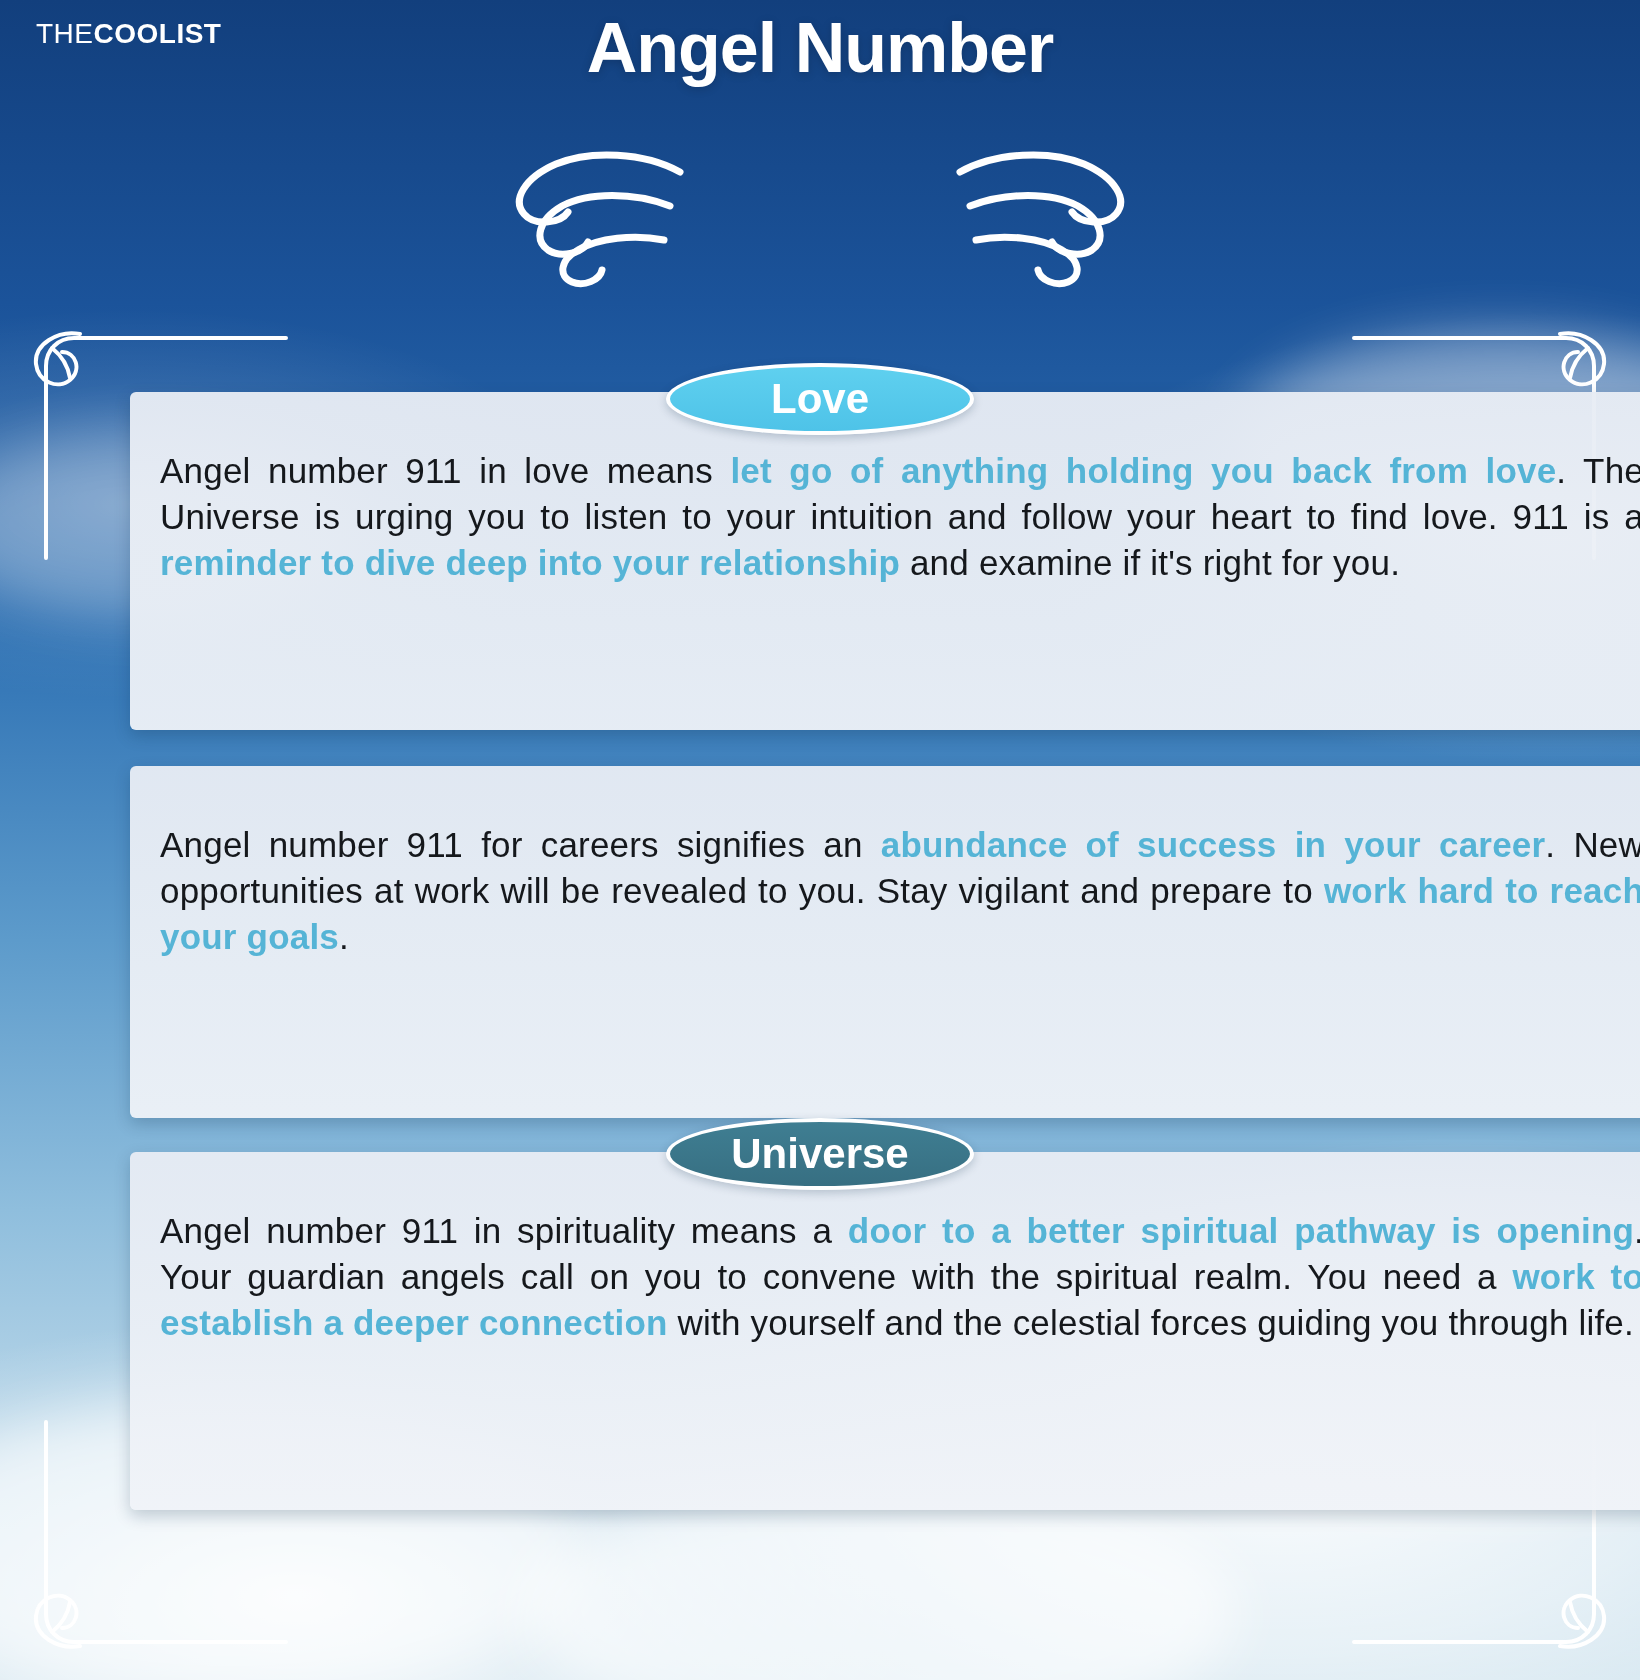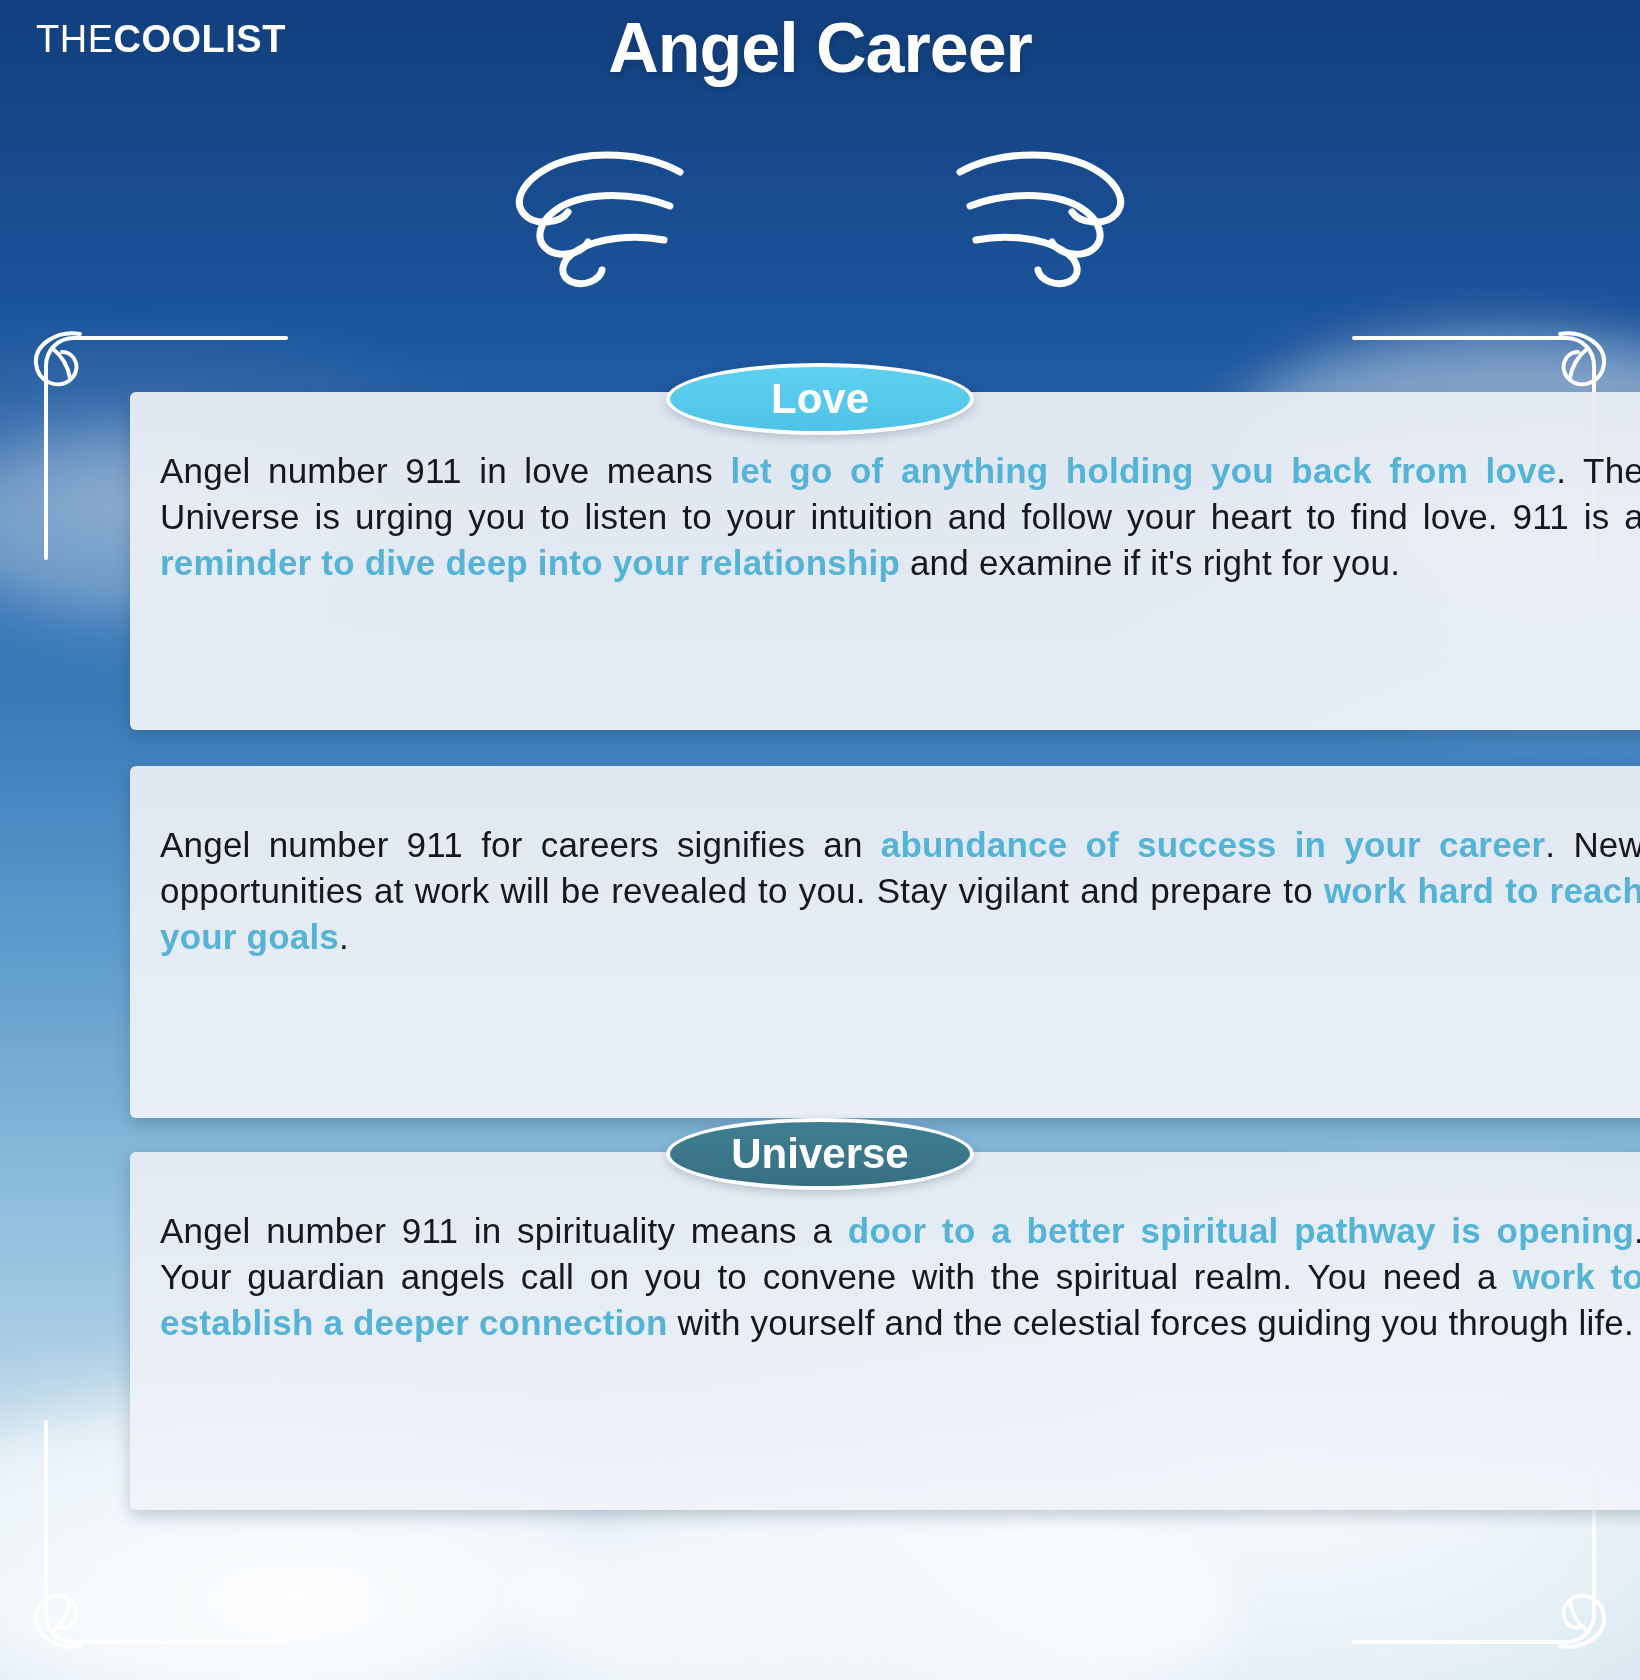--- a/index.html
+++ b/index.html
@@ -33,21 +33,21 @@
     background: rgba(255,255,255,0.55);
     filter: blur(26px);
     pointer-events: none;
   }
 
   
   .logo {
     position: absolute;
     left: 36px;
     top: 18px;
-    font-size: 38px;
+    font-size: 28px;
     letter-spacing: 0.5px;
     color: #ffffff;
     font-family: "Liberation Sans", sans-serif;
   }
   .logo .thin { font-weight: 300; }
   .logo .bold { font-weight: 800; }
 
   .title {
     position: absolute;
     left: 0;
@@ -159,21 +159,21 @@
   <div class="cloud" style="left:1080px; top:1180px; width:760px; height:330px;"></div>
   <div class="cloud" style="left:-120px; top:1400px; width:700px; height:300px;"></div>
   <div class="cloud" style="left:1240px; top:330px; width:520px; height:220px; background:rgba(255,255,255,0.35);"></div>
   <div class="cloud" style="left:520px; top:1480px; width:720px; height:260px; background:rgba(255,255,255,0.6);"></div>
   <div class="cloud" style="left:-60px; top:430px; width:420px; height:190px; background:rgba(255,255,255,0.22);"></div>
 
   <div class="logo">
     <span class="thin">THE</span><span class="bold">COOLIST</span>
   </div>
 
-  <div class="title">Angel Career</div>
+  <div class="title">Angel Number</div>
 
   <div class="badge-wrap">
     <svg class="wing left" width="190" height="140" viewBox="0 0 190 140" fill="none">
       <g stroke="#ffffff" stroke-width="7" stroke-linecap="round" stroke-linejoin="round" fill="none">
         <path d="M186 24 C150 4, 96 2, 62 16 C30 30, 18 52, 30 66 C40 78, 66 76, 74 64"></path>
         <path d="M176 58 C140 44, 94 44, 68 58 C44 72, 40 92, 54 102 C66 110, 88 106, 94 94"></path>
         <path d="M170 92 C140 86, 104 90, 84 102 C66 112, 64 128, 78 134 C90 139, 106 132, 108 122"></path>
       </g>
     </svg>
 

